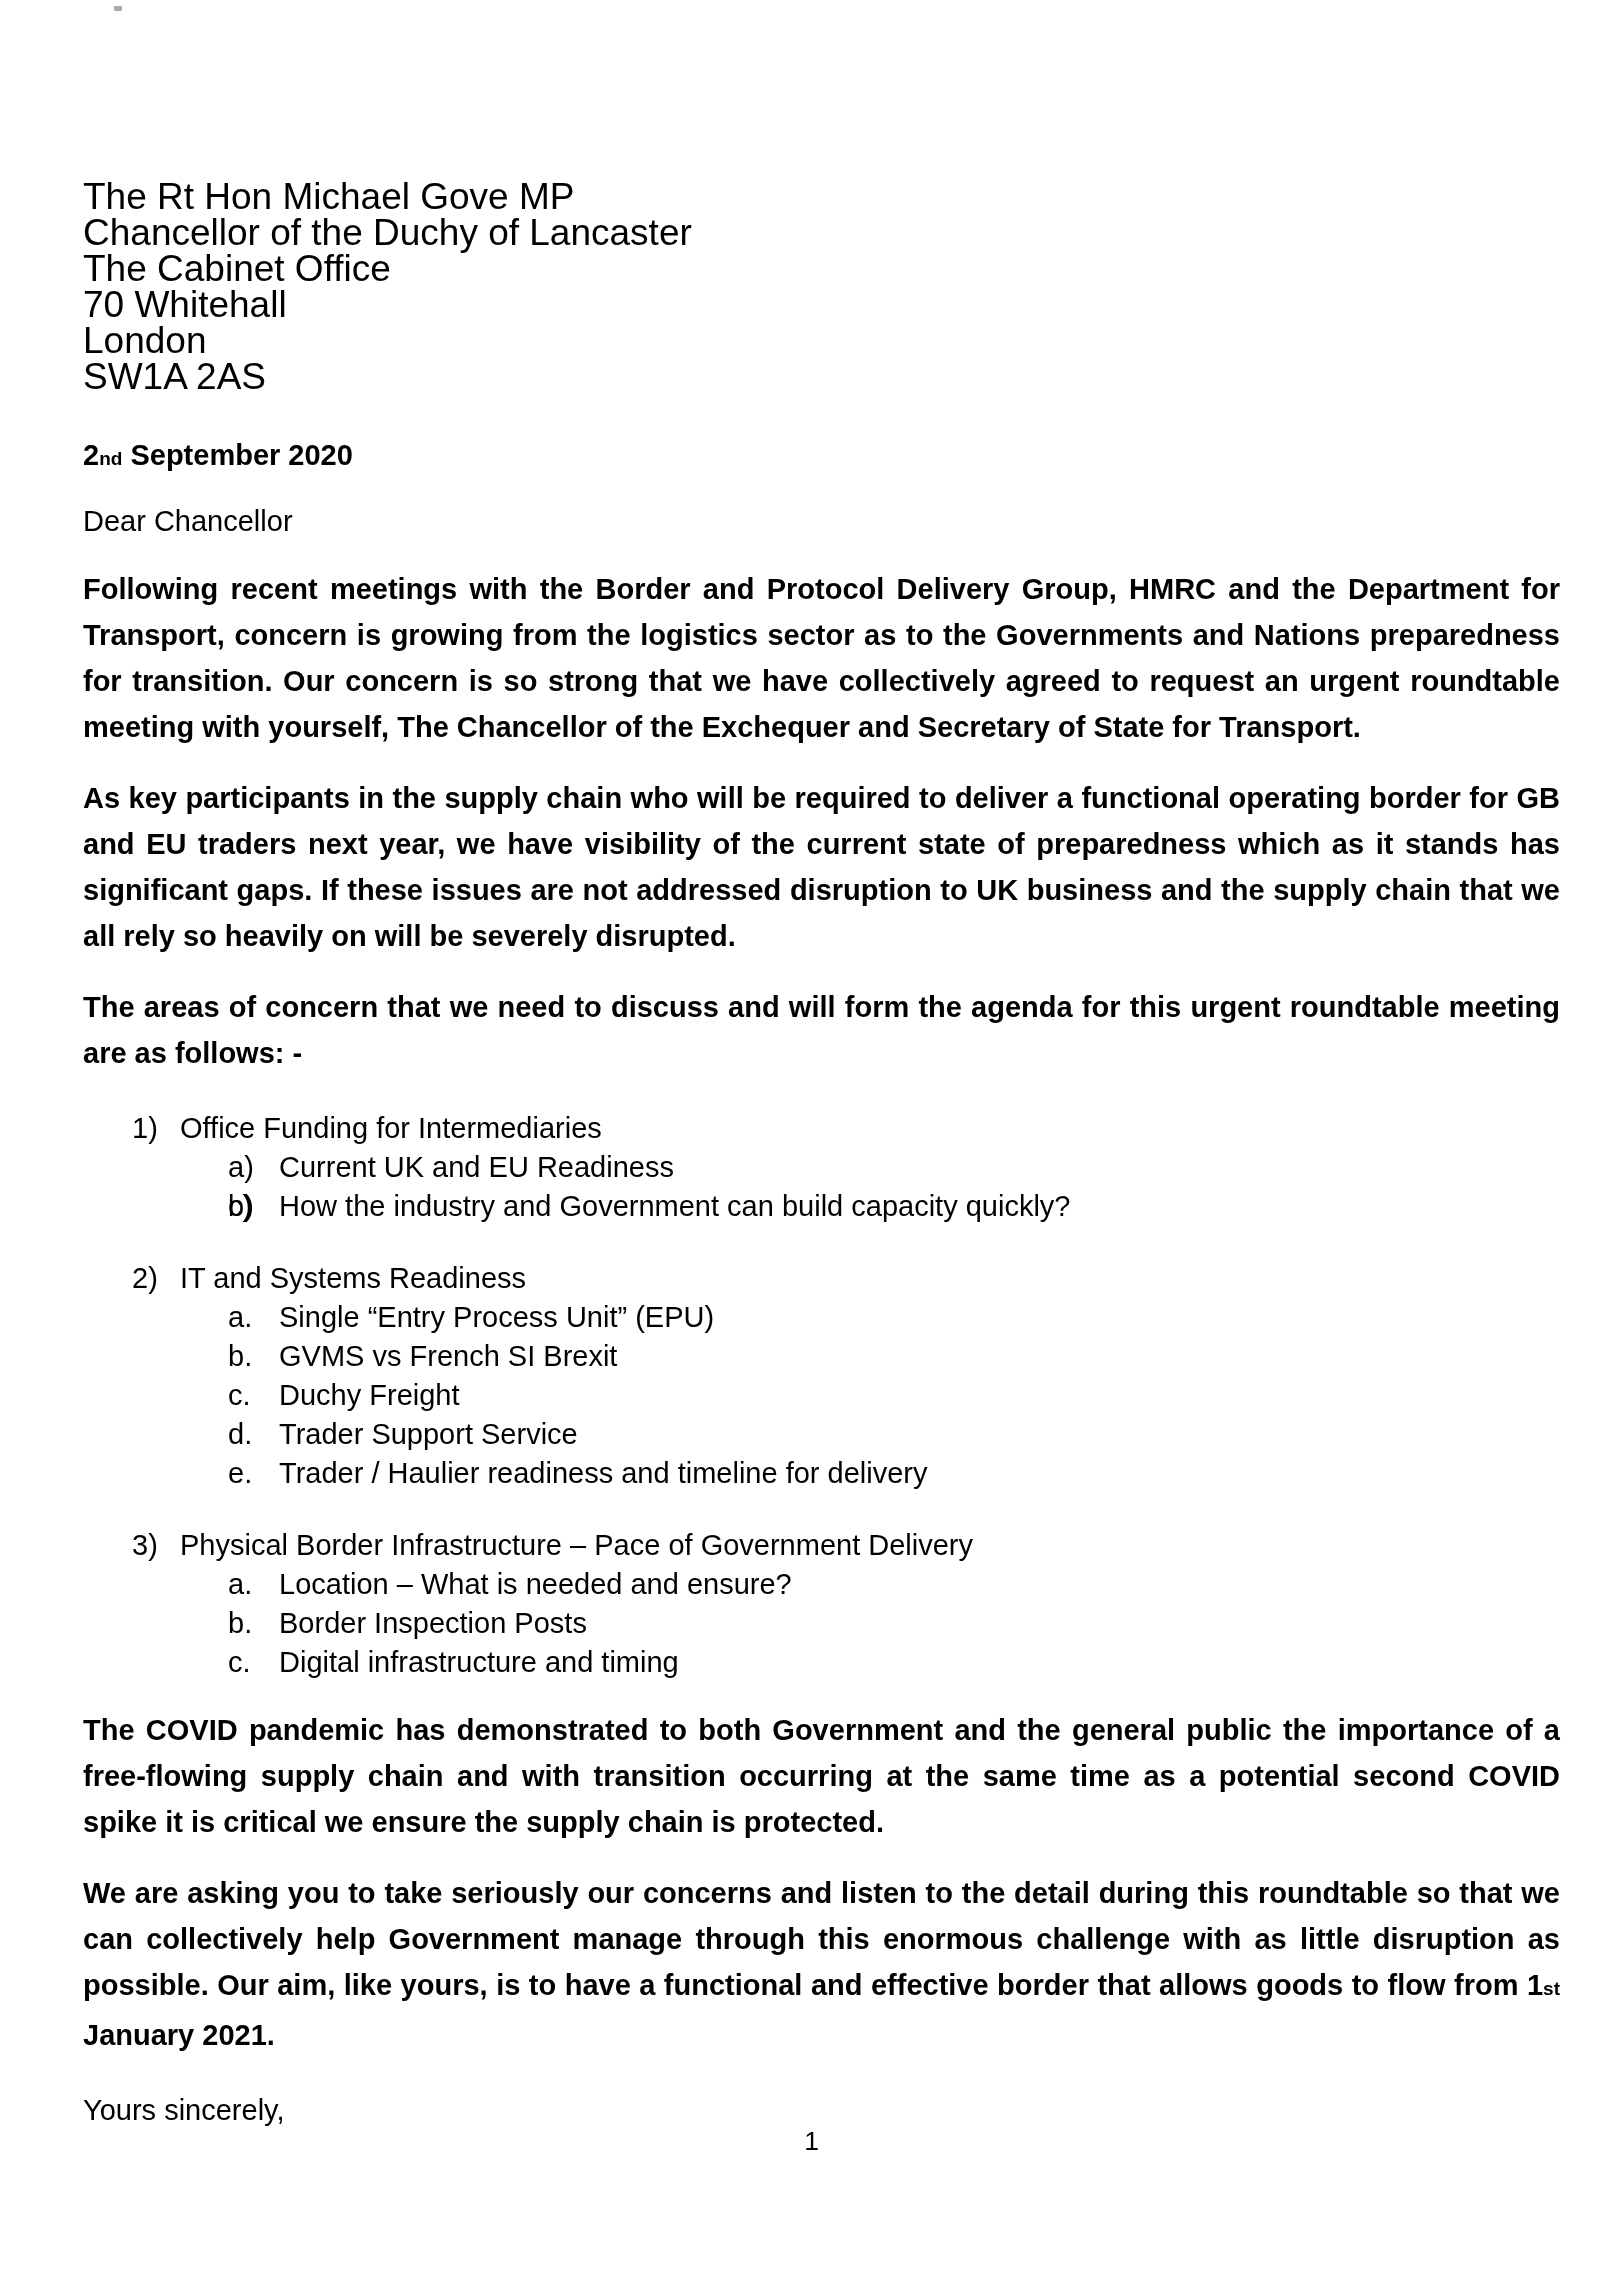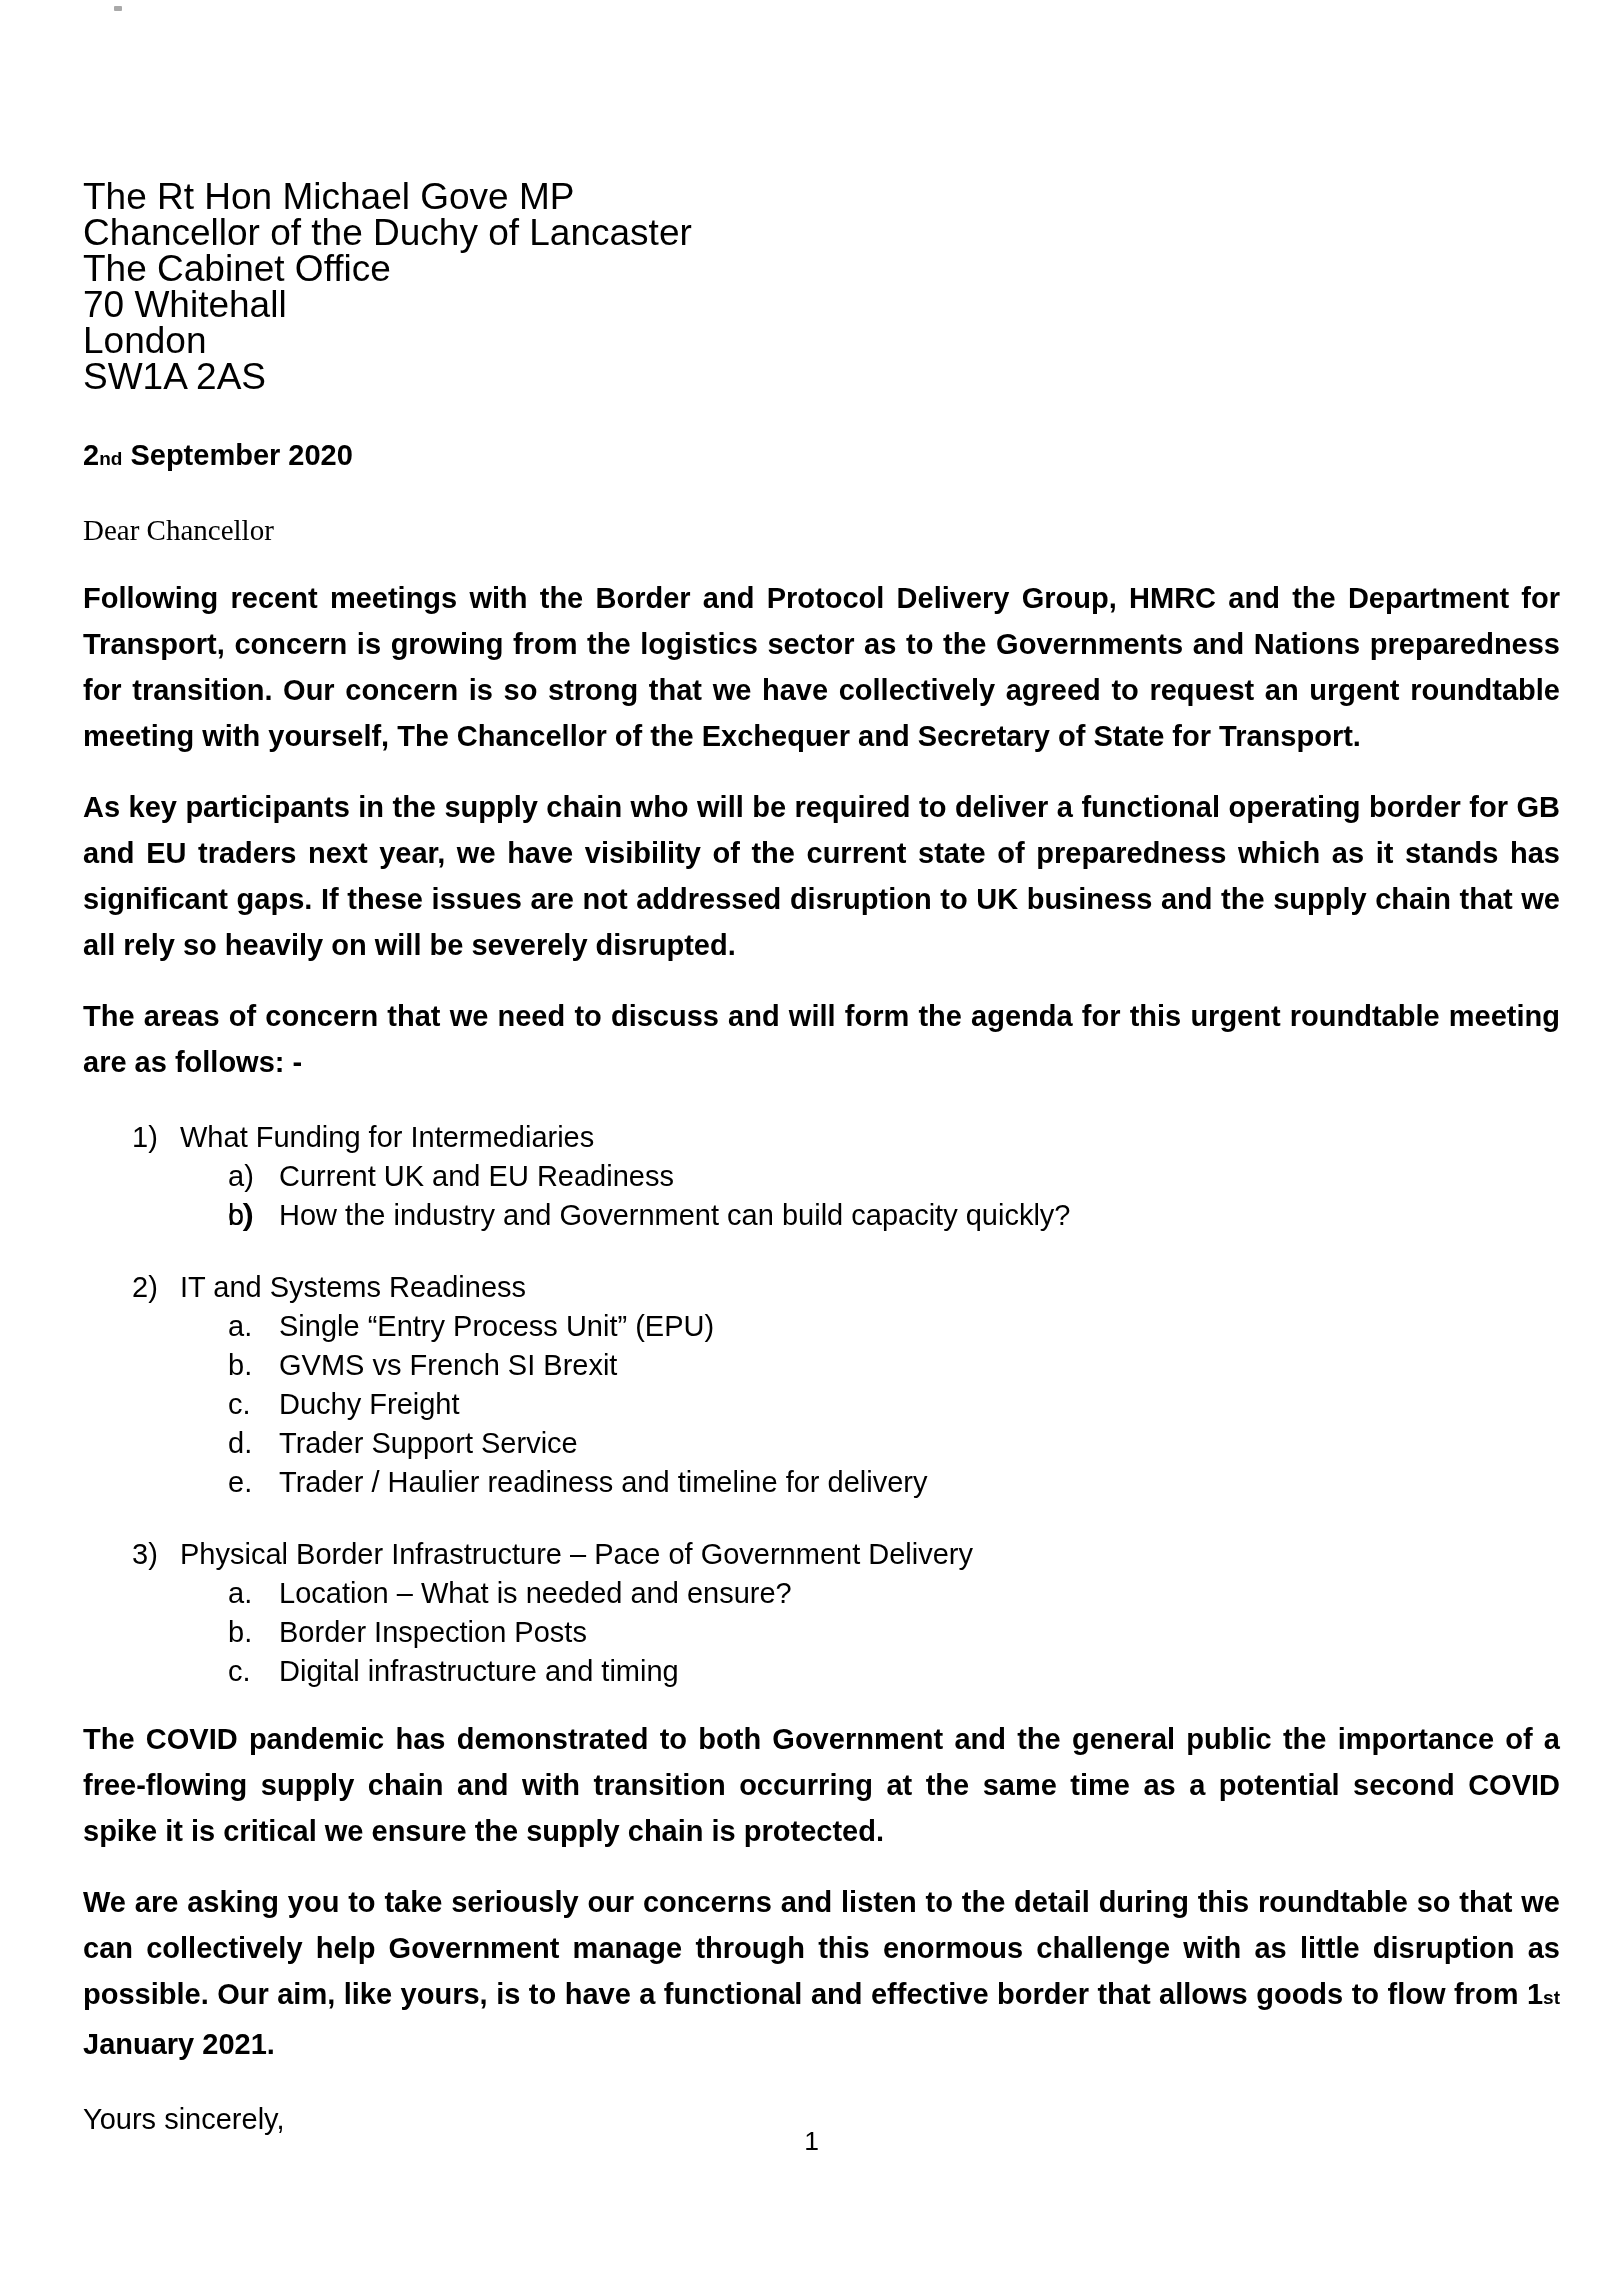--- a/index.html
+++ b/index.html
@@ -15,21 +15,21 @@
 
   .address { font-size:37px; line-height:36px; }
 
   .date {
     margin-top:41px;
     font-size:29px; line-height:39px;
     font-weight:bold;
   }
   .ordinal { font-size:19px; vertical-align:baseline; }
 
-  .salutation { margin-top:33px; font-size:29px; line-height:39px;font-family:Liberation Serif, serif; }
+  .salutation { margin-top:24px; font-size:29px; line-height:39px; }
 
   .para {
     margin-top:25px;
     font-size:29px; line-height:46px;
     text-align:justify;
     font-weight:bold;
   }
 
   .agenda-group { margin-top:33px; font-size:29px; line-height:39px; }
   .agenda-title-row { position:relative; padding-left:97px; }
@@ -73,21 +73,21 @@
 
     <p class="salutation">Dear Chancellor</p>
 
     <p class="para">Following recent meetings with the Border and Protocol Delivery Group, HMRC and the Department for Transport, concern is growing from the logistics sector as to the Governments and Nations preparedness for transition. Our concern is so strong that we have collectively agreed to request an urgent roundtable meeting with yourself, The Chancellor of the Exchequer and Secretary of State for Transport.</p>
     <p class="para">As key participants in the supply chain who will be required to deliver a functional operating border for GB and EU traders next year, we have visibility of the current state of preparedness which as it stands has significant gaps. If these issues are not addressed disruption to UK business and the supply chain that we all rely so heavily on will be severely disrupted.</p>
     <p class="para">The areas of concern that we need to discuss and will form the agenda for this urgent roundtable meeting are as follows: -</p>
 
     <div class="agenda-group">
       <div class="agenda-title-row">
         <span class="marker-main">1)</span>
-        <span>What Funding for Intermediaries</span>
+        <span>Office Funding for Intermediaries</span>
       </div>
       <div class="sub-row">
         <span class="marker-sub">a)</span>
         <span>Current UK and EU Readiness</span>
       </div>
       <div class="sub-row">
         <span class="marker-sub">b)</span>
       </div>
       <div class="sub-row">
         <span class="marker-sub">c)</span>

